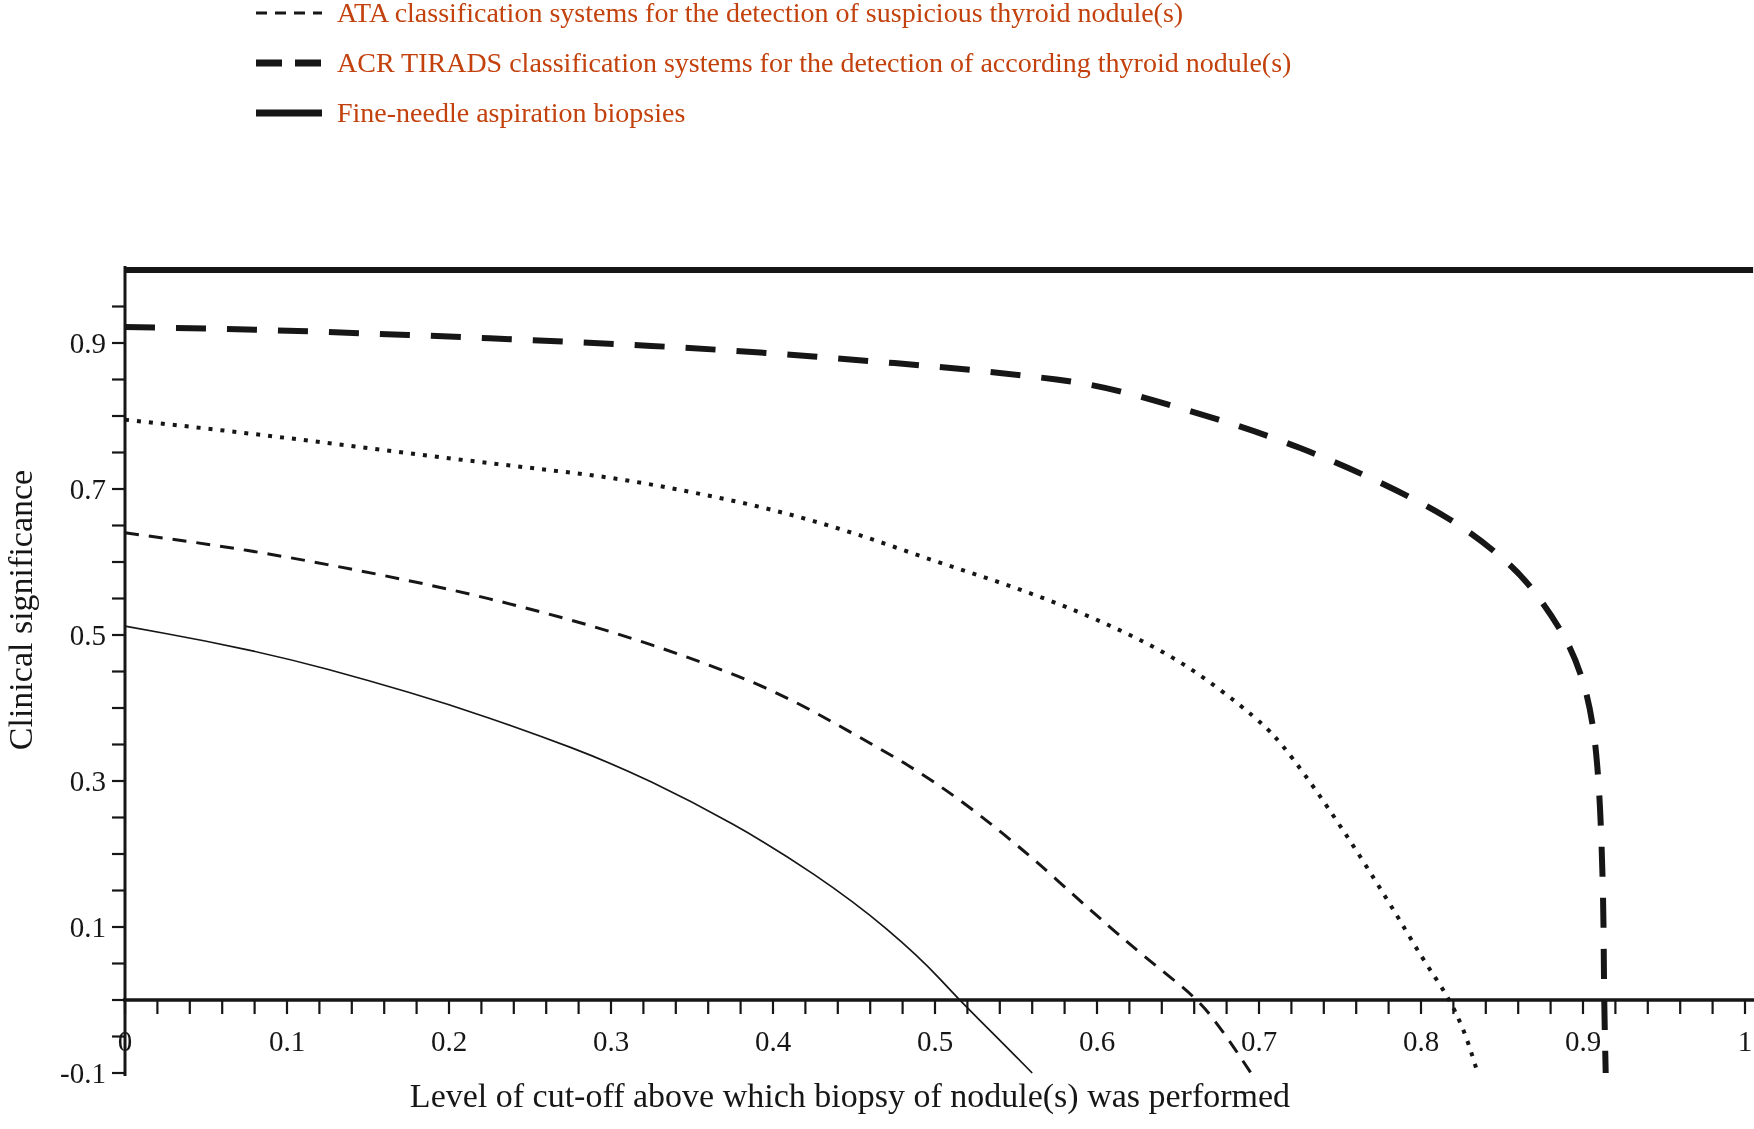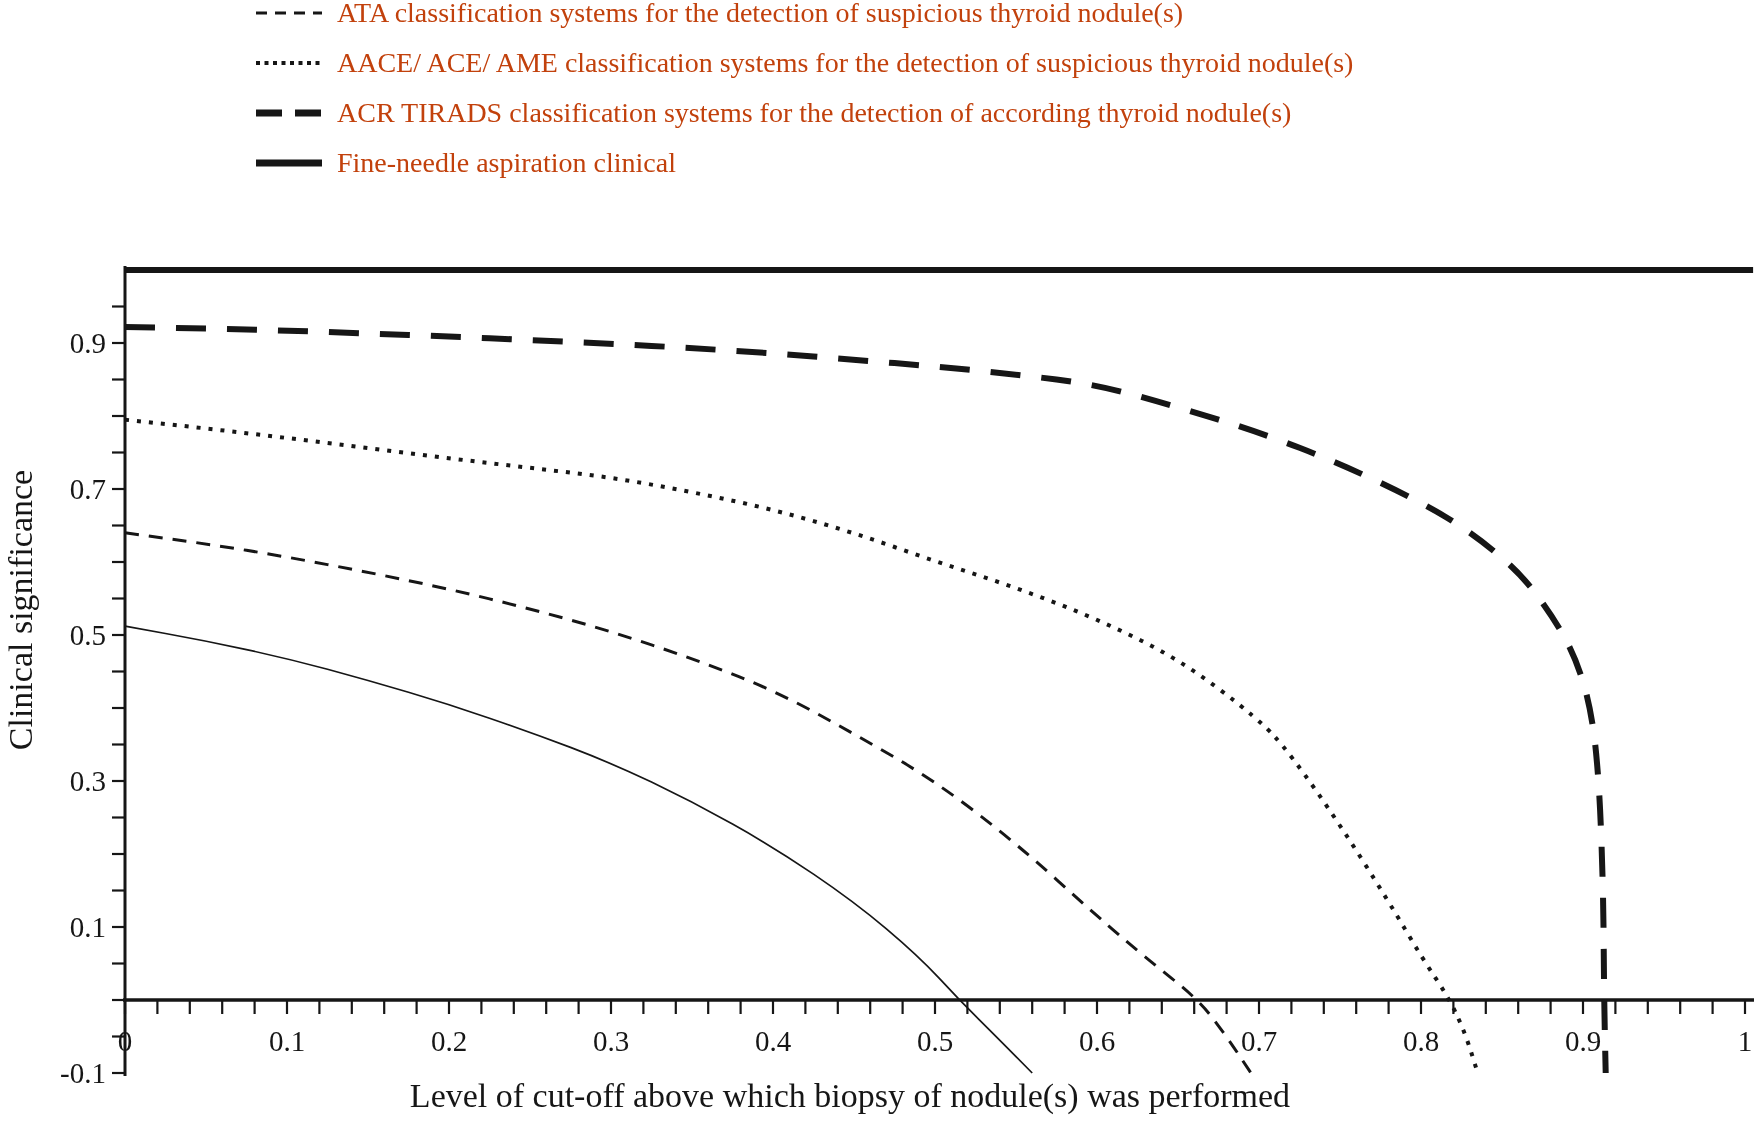--- a/index.html
+++ b/index.html
@@ -20,35 +20,29 @@
 
   <div class="legend" id="legend">
       <div class="legend-row">
         <svg width="68" height="22">
           <line x1="1" y1="11" x2="67" y2="11" stroke="#161616" stroke-width="3" stroke-dasharray="11 8"></line>
         </svg>
         <span class="legend-label">ATA classification systems for the detection of suspicious thyroid nodule(s)</span>
       </div>
       <div class="legend-row">
         <svg width="68" height="22">
-          <line x1="1" y1="11" x2="67" y2="11" stroke="#161616" stroke-width="4" stroke-dasharray="4 4.5"></line>
-        </svg>
-        <span class="legend-label">AACE/ ACE/ AME classification systems for the detection of suspicious thyroid nodule(s)</span>
-      </div>
-      <div class="legend-row">
-        <svg width="68" height="22">
           <line x1="1" y1="11" x2="67" y2="11" stroke="#161616" stroke-width="7" stroke-dasharray="26 13"></line>
         </svg>
         <span class="legend-label">ACR TIRADS classification systems for the detection of according thyroid nodule(s)</span>
       </div>
       <div class="legend-row">
         <svg width="68" height="22">
           <line x1="1" y1="11" x2="67" y2="11" stroke="#161616" stroke-width="7"></line>
         </svg>
-        <span class="legend-label">Fine-needle aspiration clinical</span>
+        <span class="legend-label">Fine-needle aspiration biopsies</span>
       </div>
     </div>
 
   <svg id="chart" width="1754" height="1129" viewBox="0 0 1754 1129" xmlns="http://www.w3.org/2000/svg">
     <defs>
       <clipPath id="plot-clip">
           <rect x="123" y="258" width="1631" height="820"></rect>
         </clipPath>
     </defs>
     <g id="axes">

